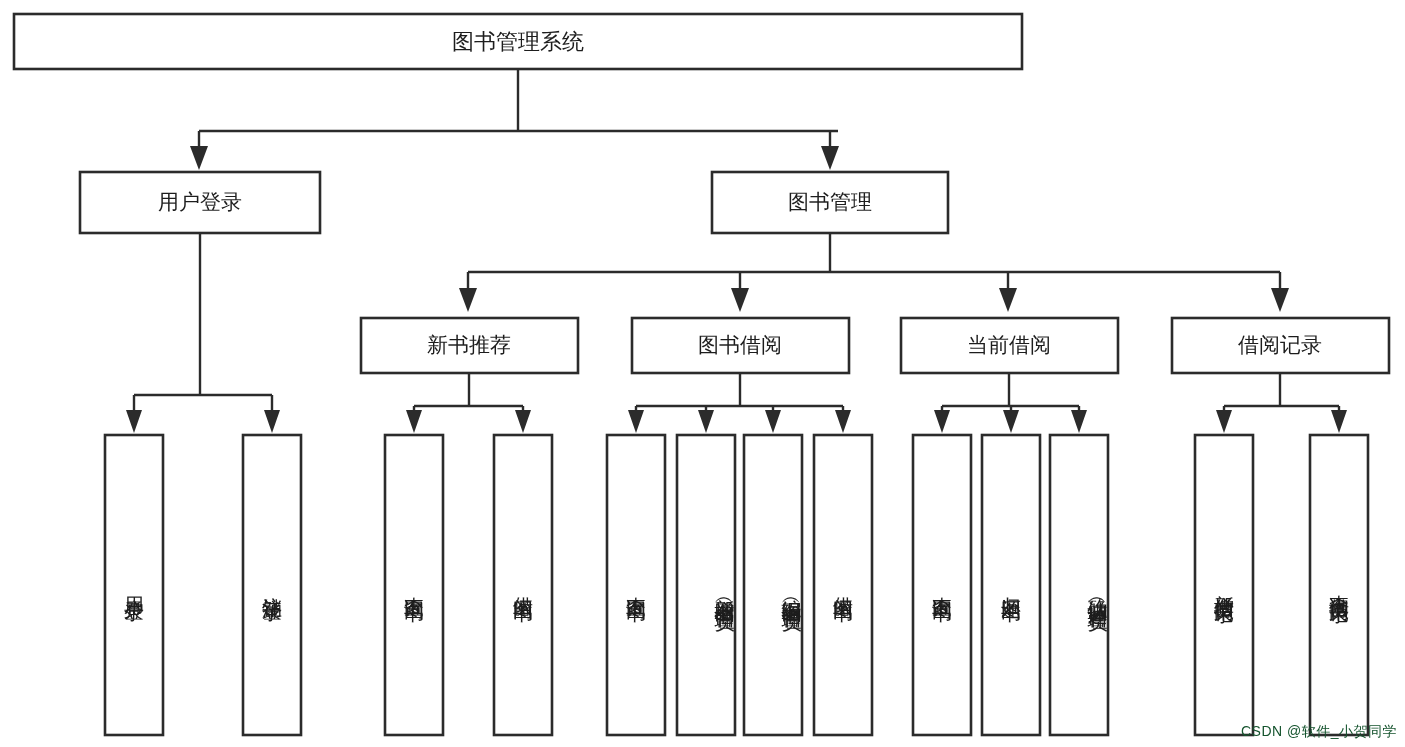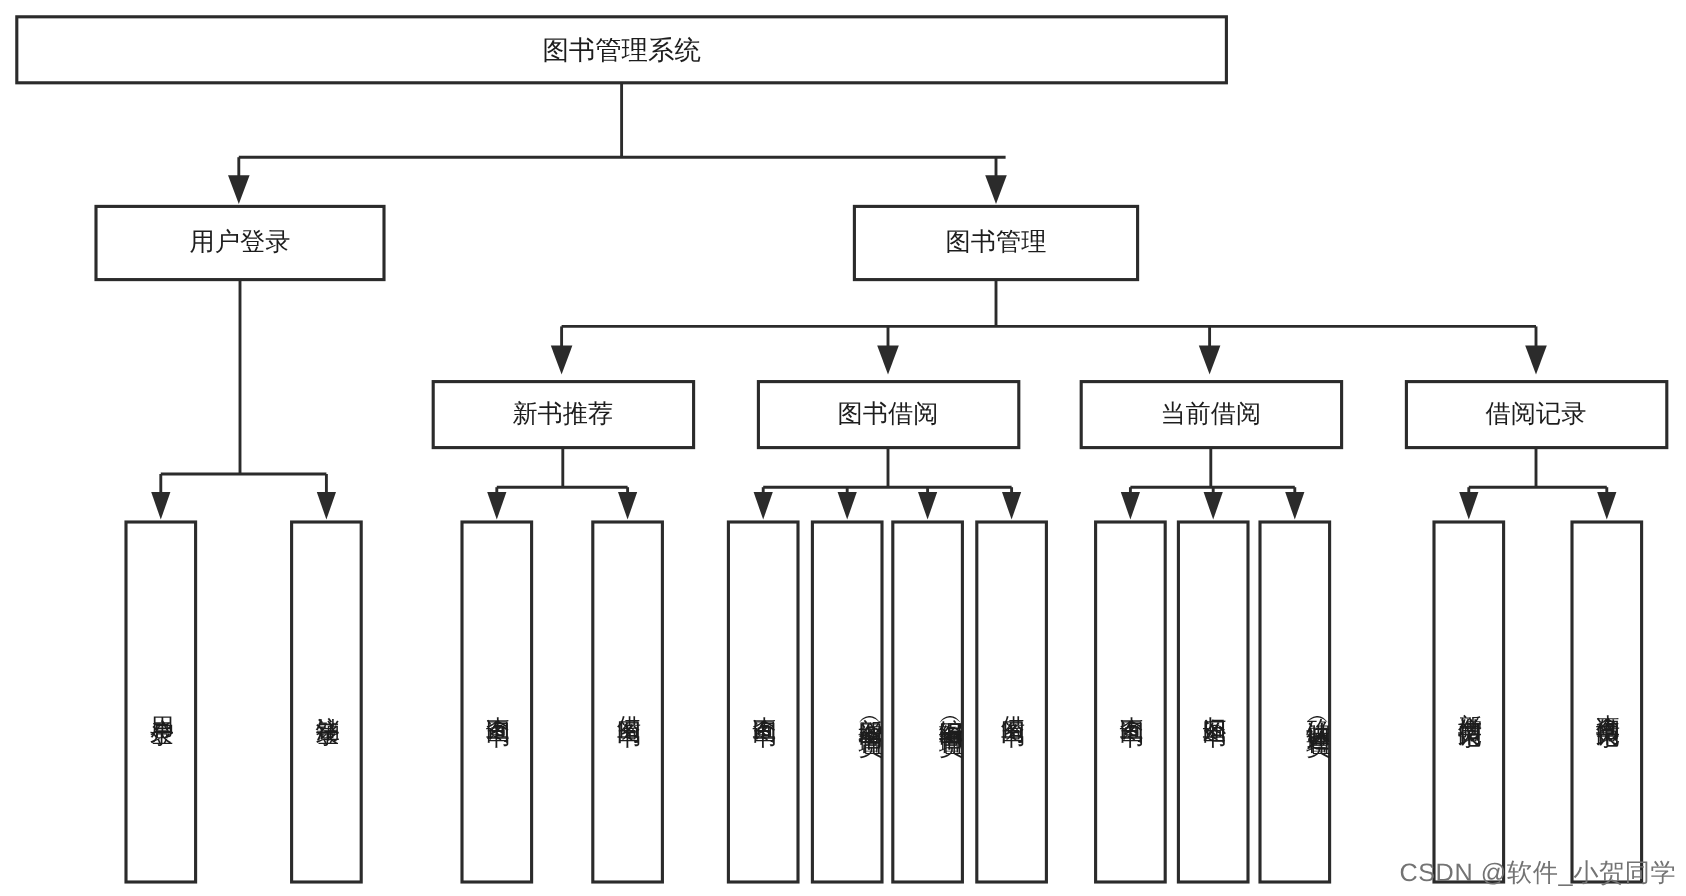--- a/index.html
+++ b/index.html
@@ -65,22 +65,22 @@
     color: #1d1d1d;
     white-space: nowrap;
     pointer-events: none;
     user-select: none;
   }
   #watermark {
     position: absolute;
     right: 8px;
     bottom: 6px;
     font-family: "Liberation Sans", "DejaVu Sans", sans-serif;
-    font-size: 21px;
-    color: #737373;
+    font-size: 14px;
+    color: #14532d;
     letter-spacing: 0.5px;
     user-select: none;
     margin-top: 43px;
   }
 </style>
 </head>
 <body>
 
 <div id="diagram-root">
 

